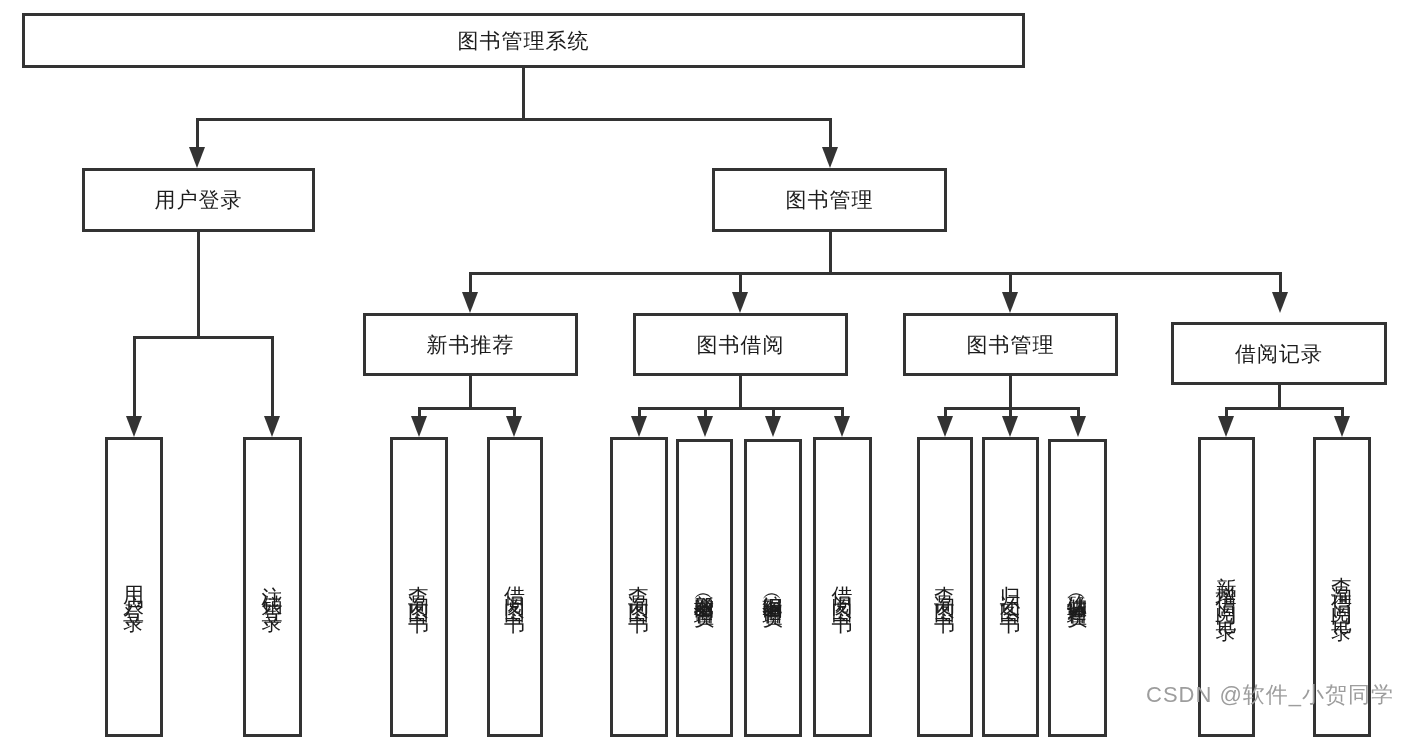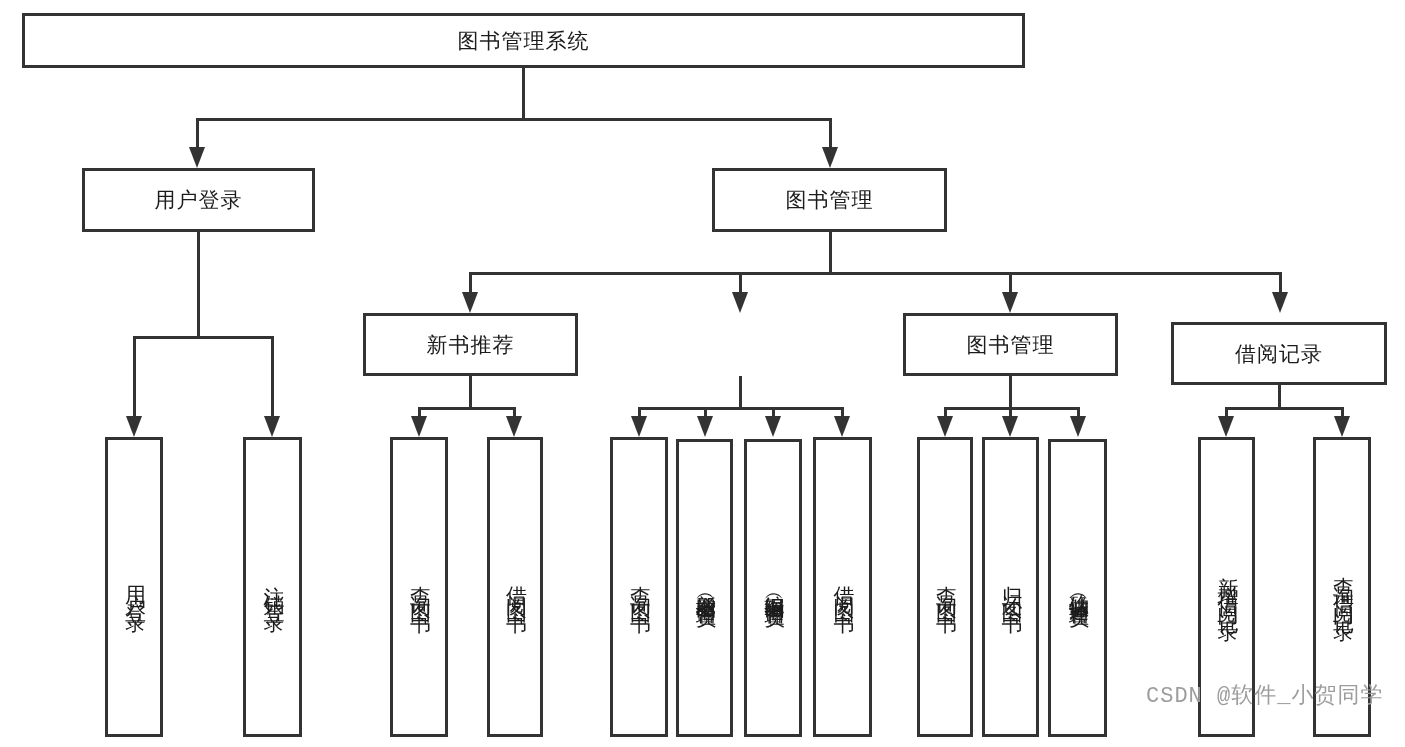--- a/index.html
+++ b/index.html
@@ -1,20 +1,20 @@
 <!DOCTYPE html>
 <html><head>
 <meta charset="utf-8">
 <style>
   html,body{margin:0;padding:0;background:#ffffff;}
   #canvas{
     position:relative;
     width:1405px;height:747px;
     background:var(--bg,#ffffff);
-    font-family:Liberation Mono, monospace;
+    font-family:Liberation Sans, sans-serif;
     overflow:hidden;
   }
   .node{
     position:absolute;
     box-sizing:border-box;
     border:3px solid var(--line,#333333);
     background:#ffffff;
     display:flex;
     align-items:center;
     justify-content:center;
@@ -115,20 +115,23 @@
   <div class="node hnode" style="left:82px;top:168px;width:233px;height:64px">
     <span>用户登录</span>
   </div>
   <div class="node hnode" style="left:712px;top:168px;width:235px;height:64px">
     <span>图书管理</span>
   </div>
 
   <div class="node hnode" style="left:363px;top:313px;width:215px;height:63px">
     <span>新书推荐</span>
   </div>
+  <div class="node hnode" style="left:633px;top:313px;width:215px;height:63px">
+    <span>图书借阅</span>
+  </div>
   <div class="node hnode" style="left:903px;top:313px;width:215px;height:63px">
     <span>图书管理</span>
   </div>
   <div class="node hnode" style="left:1171px;top:322px;width:216px;height:63px">
     <span>借阅记录</span>
   </div>
 
   <div class="node vnode" style="left:105px;top:437px;width:58px;height:300px">
     <span class="vtext">用户登录</span>
   </div>

